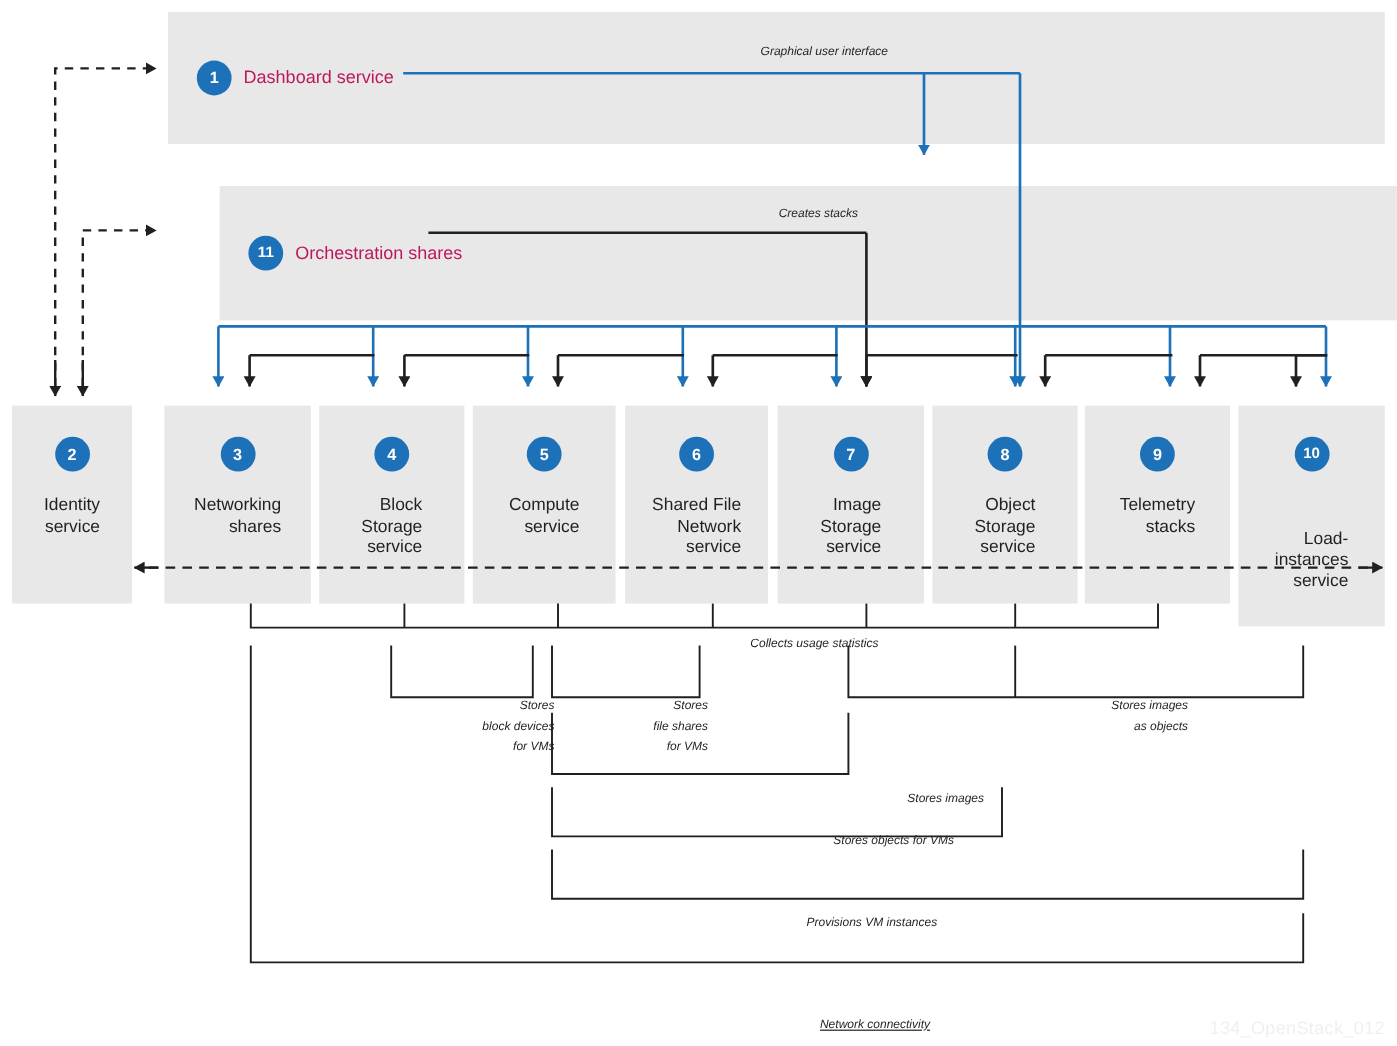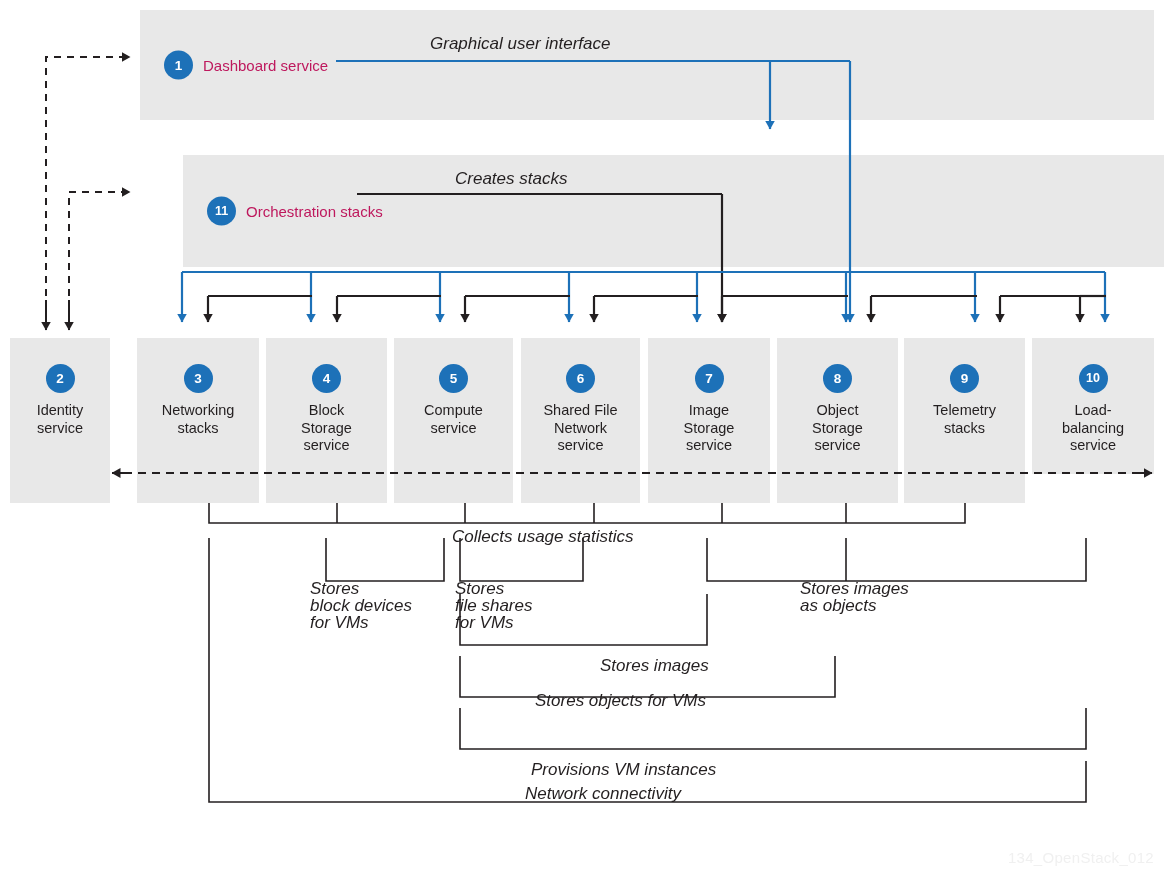--- a/index.html
+++ b/index.html
@@ -29,60 +29,60 @@
     font-size:15px;white-space:nowrap;color:#be185d;
   }
 
   
   .svcbox{
     position:absolute;background:#e8e8e8;
     display:flex;flex-direction:column;align-items:center;
   }
   .svcbox .badge{margin-top:26px;}
   .svcbox .svc-label{
-    margin-top:9px;text-align:center;font-size:14.5px;line-height:17.5px;
+    margin-top:20px;text-align:right;font-size:14.5px;line-height:17.5px;
     color:#231f20;white-space:pre-line;
   }
 
   
   .cap{
-    position:absolute;font-style:italic;font-size:17px;line-height:17px;
-    color:#231f20;text-align:left;white-space:pre-line;
+    position:absolute;font-style:italic;font-size:10px;line-height:17px;
+    color:#231f20;text-align:right;white-space:pre-line;
   }
 
   .watermark{
     position:absolute;right:10px;bottom:6px;
     font-size:15px;color:#f0f0f0;letter-spacing:.3px;
   }
 </style>
 </head>
 <body>
 
 <div id="stage">
 
   <div class="band" style="left:140px;top:10px;width:1014px;height:110px;">
     <div class="badge">1</div>
     <div class="band-label">Dashboard service</div>
   </div>
 
   <div class="band" style="left:156px;top:155px;width:1014px;height:112px;margin-left:27px;">
     <div class="badge b-wide">11</div>
-    <div class="band-label">Orchestration stacks</div>
+    <div class="band-label">Orchestration shares</div>
   </div>
 
   <div class="svcbox" style="left:10px;top:338px;width:100px;height:165px;">
     <div class="badge">2</div>
     <div class="svc-label">Identity
 service</div>
   </div>
 
   <div class="svcbox" style="left:137px;top:338px;width:122px;height:165px;">
     <div class="badge">3</div>
     <div class="svc-label">Networking
-stacks</div>
+shares</div>
   </div>
 
   <div class="svcbox" style="left:266px;top:338px;width:121px;height:165px;">
     <div class="badge">4</div>
     <div class="svc-label">Block
 Storage
 service</div>
   </div>
 
   <div class="svcbox" style="left:394px;top:338px;width:119px;height:165px;">
@@ -111,24 +111,24 @@
 Storage
 service</div>
   </div>
 
   <div class="svcbox" style="left:904px;top:338px;width:121px;height:165px;">
     <div class="badge">9</div>
     <div class="svc-label">Telemetry
 stacks</div>
   </div>
 
-  <div class="svcbox" style="left:1032px;top:338px;width:122px;height:136px;">
+  <div class="svcbox" style="left:1032px;top:338px;width:122px;height:184px;gap:28px;">
     <div class="badge b-wide">10</div>
     <div class="svc-label">Load-
-balancing
+instances
 service</div>
   </div>
 
   <svg id="wires" viewBox="0 0 1164 872">
     <defs>
       <marker id="arrBlueDown" markerWidth="10" markerHeight="9" refX="5" refY="8.5" orient="0" markerUnits="userSpaceOnUse">
         <path d="M0,0 L10,0 L5,9 Z" fill="#1d71b8"></path>
       </marker>
       <marker id="arrBlackDown" markerWidth="10" markerHeight="9" refX="5" refY="8.5" orient="0" markerUnits="userSpaceOnUse">
         <path d="M0,0 L10,0 L5,9 Z" fill="#231f20"></path>
@@ -244,16 +244,16 @@
 
   <div class="cap" style="left:800px;top:580px;width:190px;">Stores images
 as objects</div>
 
   <div class="cap" style="left:600px;top:657px;width:220px;">Stores images</div>
 
   <div class="cap" style="left:535px;top:692px;width:260px;">Stores objects for VMs</div>
 
   <div class="cap" style="left:531px;top:761px;width:250px;">Provisions VM instances</div>
 
-  <div class="cap" style="left:525px;top:785px;width:250px;">Network connectivity</div>
+  <div class="cap" style="left:525px;top:846px;width:250px;text-decoration:underline;">Network connectivity</div>
 
   <div class="watermark">134_OpenStack_012</div>
 </div>
 
 </body></html>

